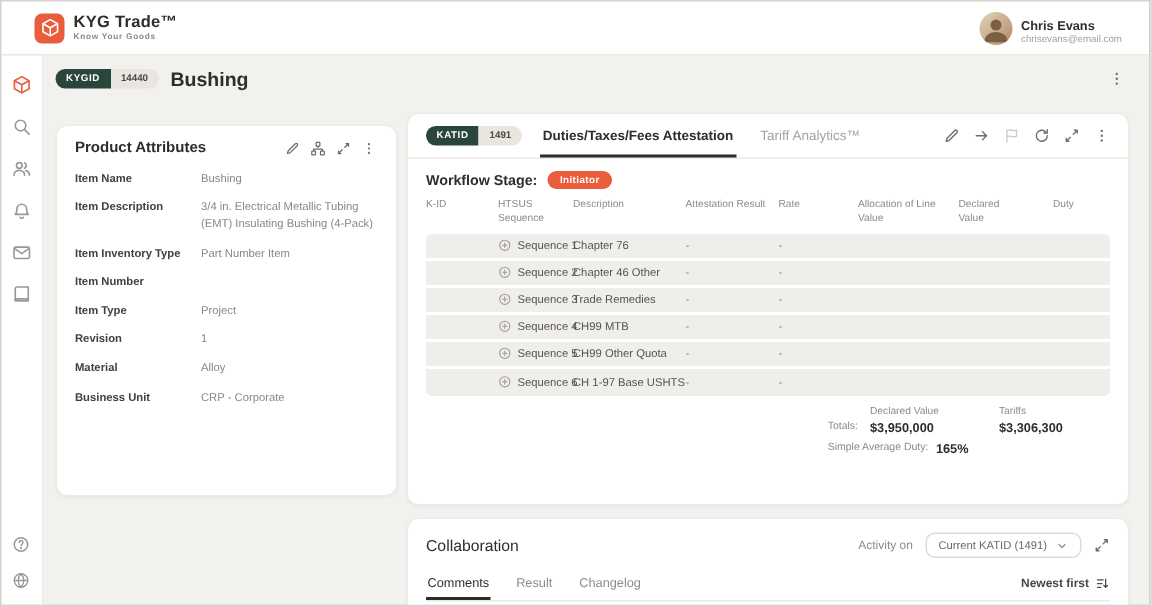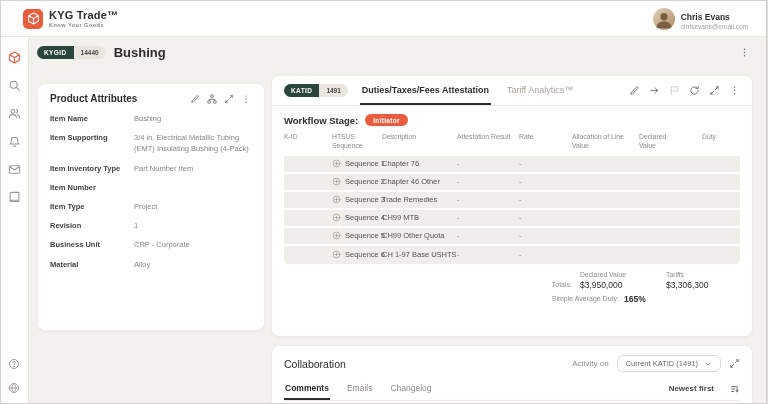--- a/index.html
+++ b/index.html
@@ -70,37 +70,37 @@
   .tbody{margin:5px 12px 0;background:#f0eeea;border-radius:4px;overflow:hidden}
   .t-row{display:flex;align-items:center;height:18px;border-bottom:2px solid #fff;cursor:pointer}
   .t-row:last-child{border-bottom:none}
   .tc{font-size:7.5px;color:#55534f;padding-right:6px;white-space:nowrap}
   .tc.dash{color:#8a8782}
   .seq{display:flex;align-items:center;gap:4px;overflow:visible}
   .plus-ic{color:#a19d97;display:flex;align-items:center}
   .totals{margin:7px 14px 0 auto;width:fit-content}
   .tot-grid{display:grid;grid-template-columns:auto 86px 72px;column-gap:0;row-gap:2px}
   .tot-lbl{font-size:6.8px;color:#8f8b85}
-  .tot-val{font-size:8.5px;font-weight:normal;color:#2f2d2a}
+  .tot-val{font-size:8.5px;font-weight:bold;color:#2f2d2a}
   .totals-word{font-size:7px;color:#8f8b85;padding-right:8px;align-self:center}
   .avg-row{margin-top:4px;display:flex;align-items:center;gap:5px}
   .avg-lbl{font-size:7px;color:#8f8b85}
   .avg-val{font-size:8.5px;font-weight:bold;color:#2f2d2a}
 
   
   .co-card{left:242px;top:308px;width:482px;height:110px;padding:9px 12px 0}
   .co-head{display:flex;align-items:center}
   .co-title{font-size:10.5px;font-weight:normal;color:#2f2d2a}
   .co-right{margin-left:auto;display:flex;align-items:center;gap:8px}
   .activity-lbl{font-size:8px;color:#8f8b85}
   .activity-select{display:flex;align-items:center;gap:6px;border:1px solid #dedbd5;border-radius:6px;padding:3px 8px;font-size:7.5px;color:#6b6965;cursor:pointer;background:#fff}
   .co-tabs{display:flex;align-items:center;margin-top:8px;border-bottom:1px solid #eceae6}
   .co-tab{font-size:8.5px;color:#8f8b85;margin-right:16px;padding:3px 1px 5px;border-bottom:2px solid transparent;cursor:pointer}
-  .co-tab.active{color:#2f2d2a;font-weight:bold;border-bottom-color:#2f2d2a}
-  .co-sort{margin-left:auto;display:flex;gap:16px;font-size:8px;font-weight:bold;color:#4a4844;cursor:pointer;padding-bottom:3px}
+  .co-tab.active{color:#2f2d2a;font-weight:normal;border-bottom-color:#2f2d2a}
+  .co-sort{margin-left:auto;display:flex;gap:4px;font-size:8px;font-weight:bold;color:#4a4844;cursor:pointer;padding-bottom:3px}
 </style>
 </head>
 <body>
 
 <div class="screen">
 
   <header class="topbar">
     <div class="logo">
       <span class="logo-mark">
         <svg width="13" height="13" viewBox="0 0 24 24" fill="none" stroke="currentColor" stroke-width="2" stroke-linejoin="round">
@@ -233,45 +233,45 @@
               </svg>
           </span>
         </span>
       </div>
       <div class="pa-rows">
         <div class="pa-row">
             <div class="pa-label">Item Name</div>
             <div class="pa-value">Bushing</div>
           </div>
         <div class="pa-row">
-            <div class="pa-label">Item Supporting</div>
+            <div class="pa-label">Item Description</div>
             <div class="pa-value">3/4 in. Electrical Metallic Tubing (EMT) Insulating Bushing (4-Pack)</div>
           </div>
         <div class="pa-row">
             <div class="pa-label">Item Inventory Type</div>
             <div class="pa-value">Part Number Item</div>
           </div>
         <div class="pa-row">
             <div class="pa-label">Item Number</div>
           </div>
         <div class="pa-row">
             <div class="pa-label">Item Type</div>
             <div class="pa-value">Project</div>
           </div>
         <div class="pa-row">
             <div class="pa-label">Revision</div>
             <div class="pa-value">1</div>
           </div>
         <div class="pa-row">
+            <div class="pa-label">Material</div>
+            <div class="pa-value">Alloy</div>
+          </div>
+        <div class="pa-row">
             <div class="pa-label">Business Unit</div>
             <div class="pa-value">CRP - Corporate</div>
-          </div>
-        <div class="pa-row">
-            <div class="pa-label">Material</div>
-            <div class="pa-value">Alloy</div>
           </div>
       </div>
     </section>
 
     <section class="card at-card">
       <div class="at-head">
         <span class="pillpair">
           <span class="pill-dark">KATID</span>
           <span class="pill-light">1491</span>
         </span>
@@ -473,21 +473,21 @@
           </span>
           <span class="icon-btn">
             <svg width="11" height="11" viewBox="0 0 24 24" fill="none" stroke="currentColor" stroke-width="2" stroke-linecap="round" stroke-linejoin="round">
                 <path d="M14 10l6-6M20 8V4h-4M10 14l-6 6M4 16v4h4"></path>
               </svg>
           </span>
         </span>
       </div>
       <div class="co-tabs">
         <span class="co-tab active">Comments</span>
-        <span class="co-tab">Emails</span>
+        <span class="co-tab">Result</span>
         <span class="co-tab">Changelog</span>
         <span class="co-sort">
           <span>Newest first</span>
           <svg width="10" height="10" viewBox="0 0 24 24" fill="none" stroke="currentColor" stroke-width="2" stroke-linecap="round" stroke-linejoin="round">
               <path d="M4 6h9M4 12h7M4 18h5M17 5v13M17 18l-3-3M17 18l3-3"></path>
             </svg>
         </span>
       </div>
 
     </section>

